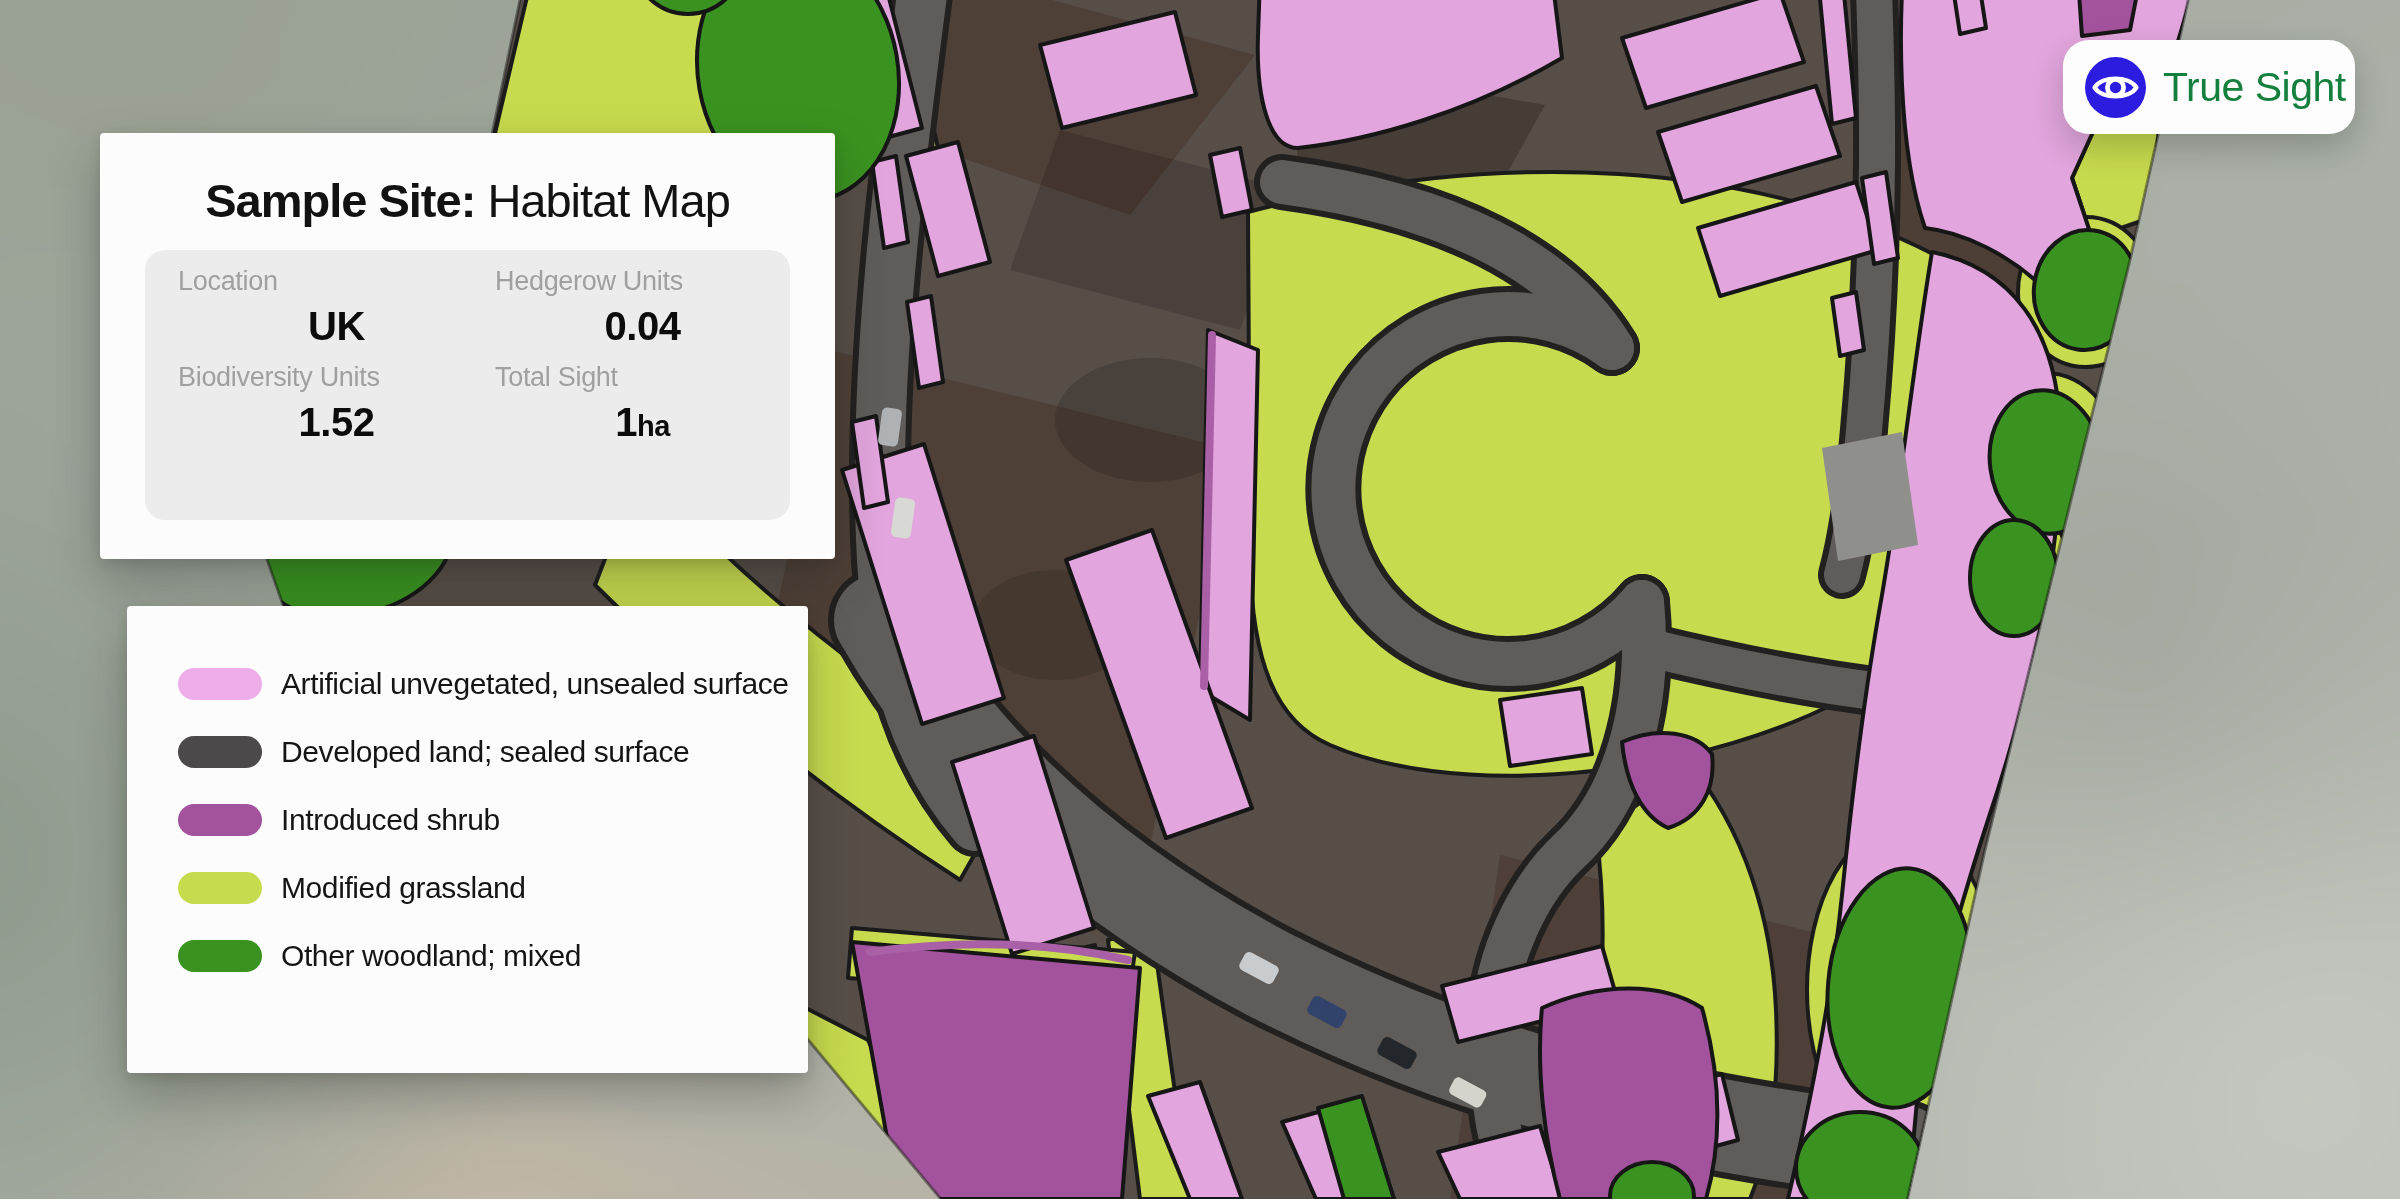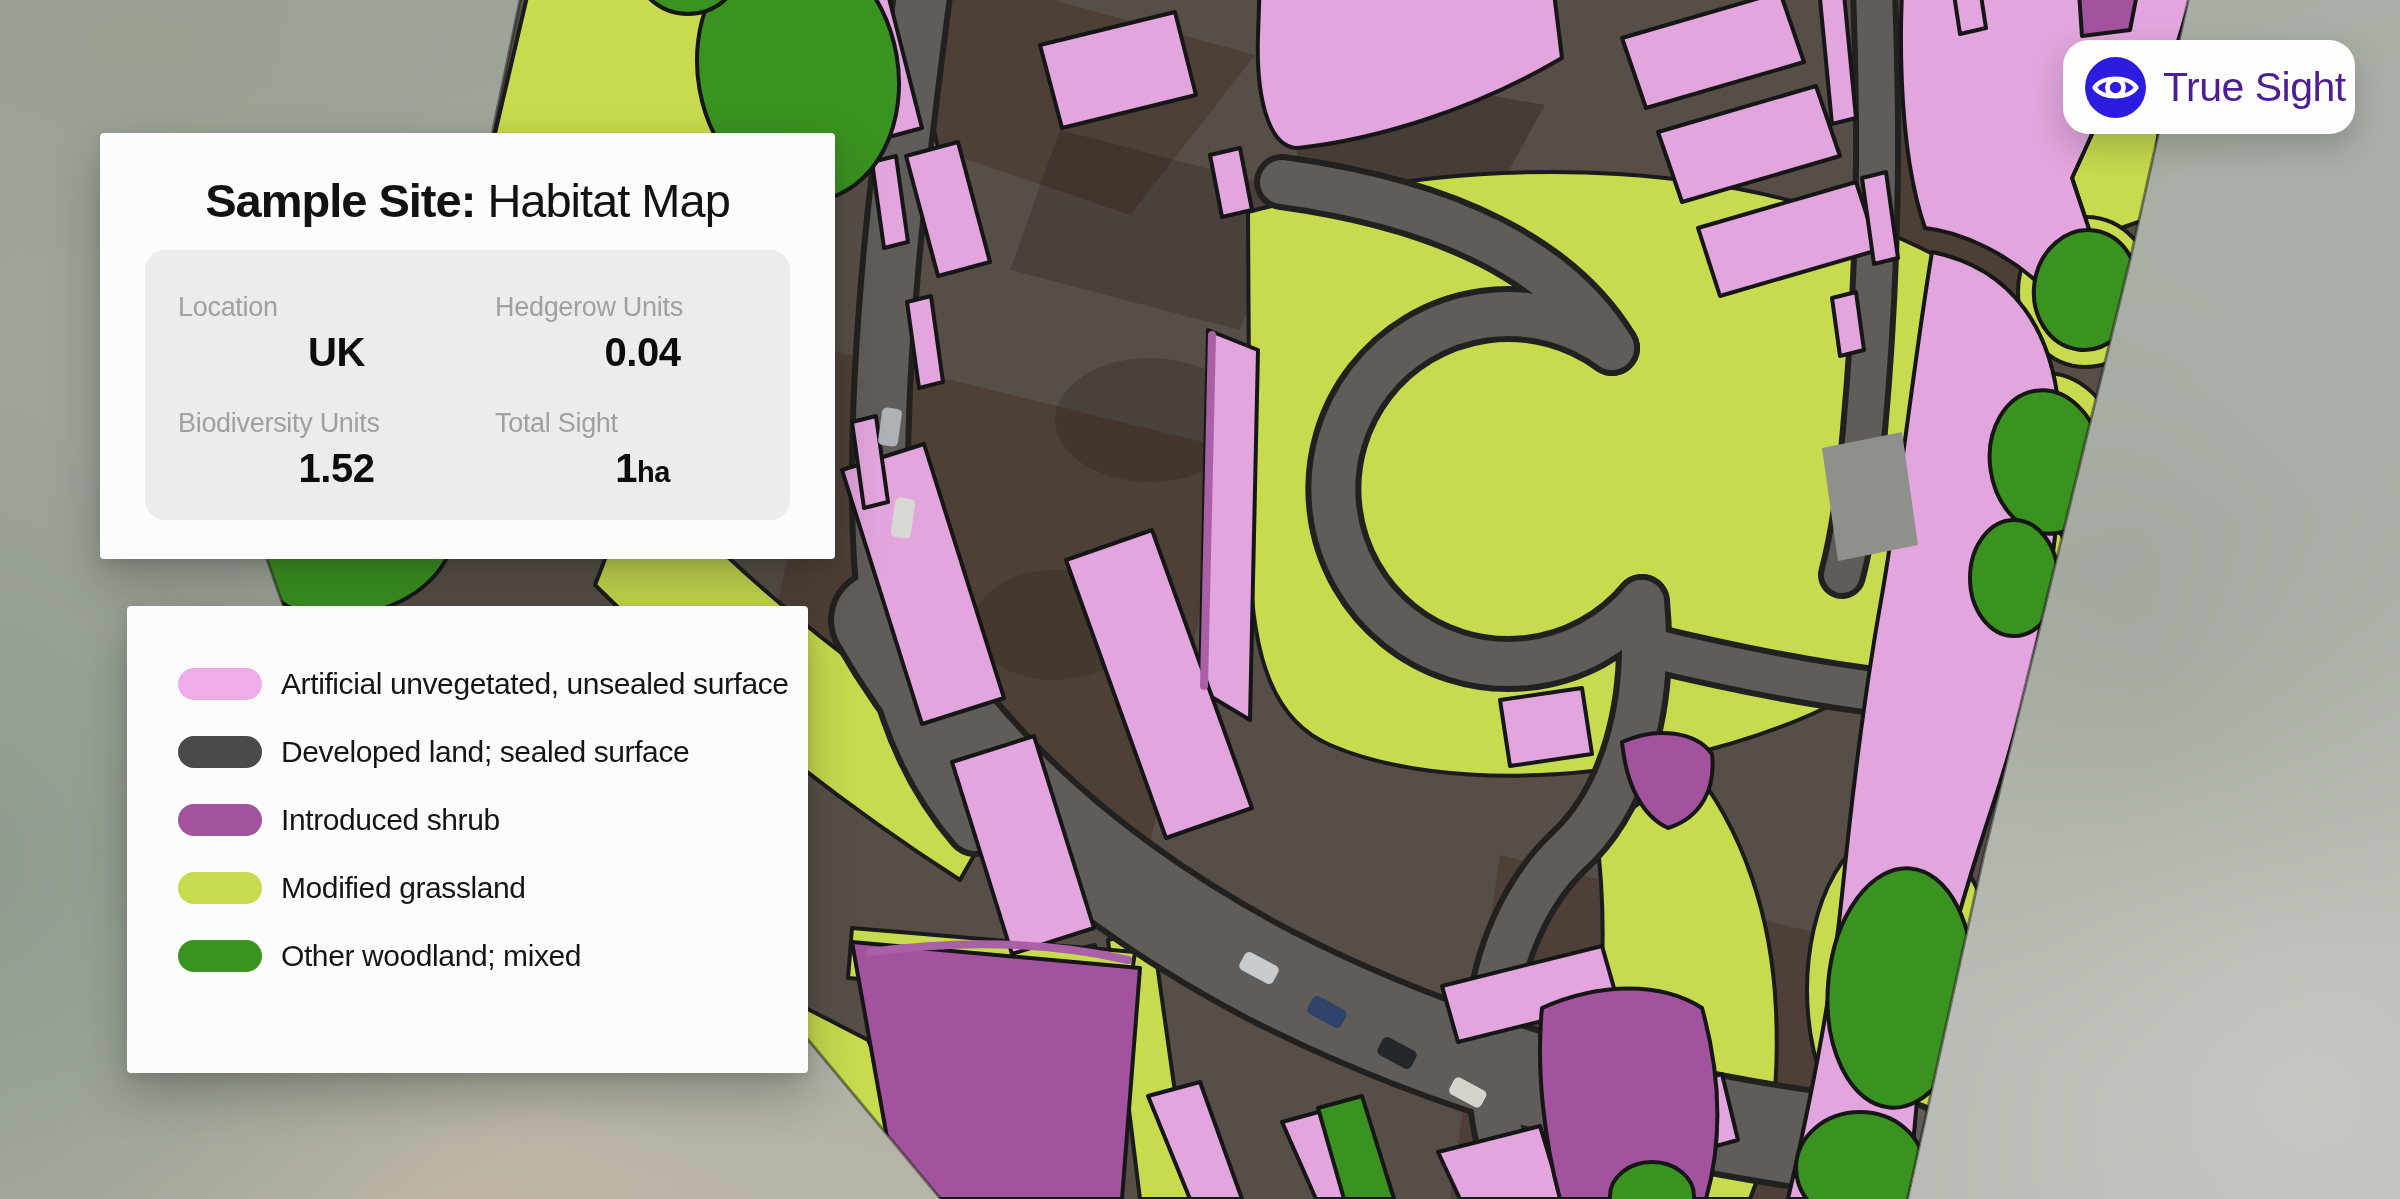--- a/index.html
+++ b/index.html
@@ -25,36 +25,36 @@
   .road-case{fill:none;stroke:#23211f;stroke-linecap:round;}
   .road{fill:none;stroke:#605c59;stroke-linecap:round;}
   .hedge{fill:none;stroke:#aa60a6;stroke-width:8;stroke-linecap:round;}
   
   .card{position:absolute;background:#fcfcfc;border-radius:4px;z-index:3;
     box-shadow:0 22px 48px rgba(25,30,25,.28),0 4px 12px rgba(25,30,25,.12);}
   .info-card{left:100px;top:133px;width:735px;height:426px;}
   .info-title{margin-top:40px;text-align:center;font-size:47px;letter-spacing:-1px;color:#121212;}
   .info-title b{font-weight:700;}
   .stats-panel{position:absolute;left:45px;right:45px;top:117px;height:270px;
-    background:#ececec;border-radius:20px;padding:42px 0 0 33px;box-sizing:border-box;
-    display:grid;grid-template-columns:317px auto;row-gap:36px;align-content:start;}
+    background:#ececec;border-radius:20px;padding:16px 0 0 33px;box-sizing:border-box;
+    display:grid;grid-template-columns:317px auto;row-gap:16px;align-content:start;}
   .stat .lbl{font-size:27px;color:#a0a0a0;letter-spacing:-0.3px;}
   .stat .val{margin-top:9px;font-size:40px;font-weight:600;color:#0c0c0c;letter-spacing:-0.5px;line-height:1;text-align:center;}
   .stat .suf{font-size:29px;font-weight:600;}
   .legend-card{left:127px;top:606px;width:681px;height:467px;padding:44px 0 8px 51px;box-sizing:border-box;}
   .legend-row{display:flex;align-items:center;height:68px;}
   .swatch{width:84px;height:32px;border-radius:16px;flex:0 0 auto;}
   .swatch-line{width:84px;height:9px;border-radius:5px;flex:0 0 auto;}
   .legend-label{margin-left:19px;font-size:30px;color:#151515;letter-spacing:-0.4px;}
   
   .badge{position:absolute;left:2063px;top:40px;width:292px;height:94px;border-radius:26px;
     background:#fdfdfd;z-index:3;display:flex;align-items:center;
     box-shadow:0 14px 32px rgba(25,30,25,.22);}
   .badge .eye{width:61px;height:61px;margin-left:22px;flex:0 0 auto;}
-  .badge-label{margin-left:17px;font-size:41px;font-weight:500;color:#4c1d95;letter-spacing:-0.5px;}
+  .badge-label{margin-left:17px;font-size:41px;font-weight:500;color:#15803d;letter-spacing:-0.5px;}
 </style>
 </head>
 <body>
 
 <div class="bg"></div>
 
 <svg class="map" width="2400" height="1199" viewBox="0 0 2400 1199">
   <defs>
     <clipPath id="siteClip">
       <path d="M545,-120 L2215,-120 L2130,260 L1985,850 L1905,1210 L950,1210 L800,1030 L640,800 L290,625 L262,545 L470,240 Z"></path>

